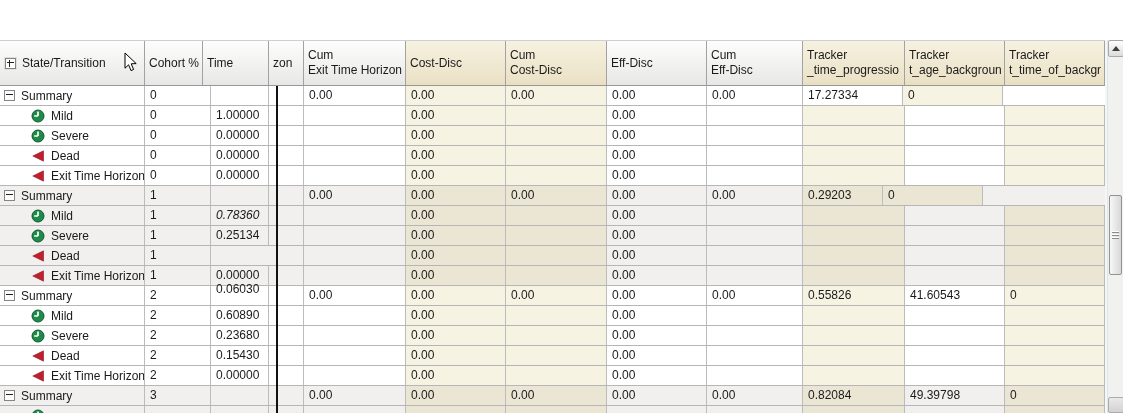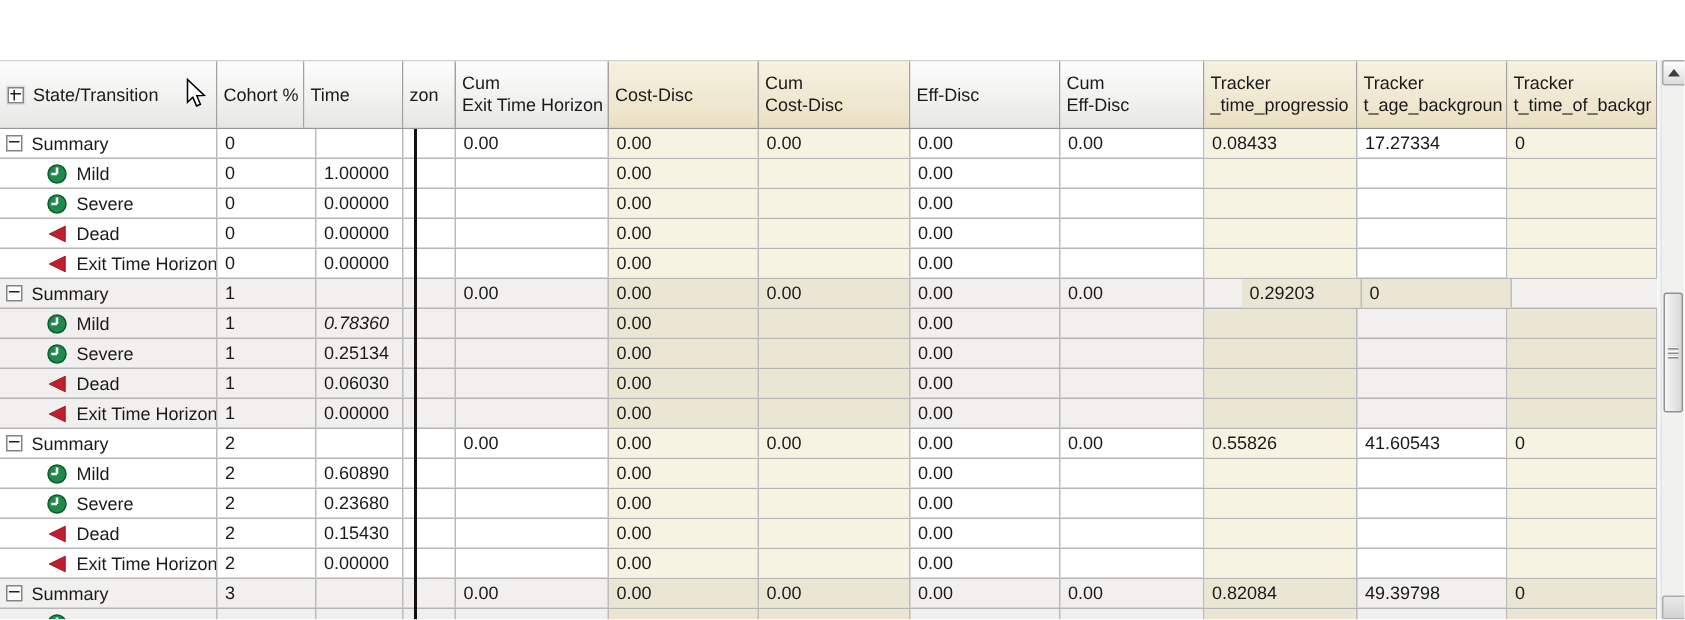--- a/index.html
+++ b/index.html
@@ -90,21 +90,20 @@
             <span>Summary</span>
           </div>
           <div class="cell" style="width: 66px;">0</div>
           <div class="cell" style="width: 58px;"></div>
           <div class="cell" style="width: 35px;"></div>
           <div class="cell" style="width: 102px;">0.00</div>
           <div class="cell beigec" style="width: 100px;">0.00</div>
           <div class="cell beigec" style="width: 101px;">0.00</div>
           <div class="cell" style="width: 100px;">0.00</div>
           <div class="cell" style="width: 96px;">0.00</div>
-          <div class="cell beigec" style="width: 102px;">0.08433</div>
           <div class="cell" style="width: 100px;">17.27334</div>
           <div class="cell beigec" style="width: 100px;">0</div>
         </div>
         <div class="row even">
           <div class="cell stcell" style="width: 145px;">
             <span class="sticon">
               <svg width="14" height="14" viewBox="0 0 14 14">
                 <circle cx="7" cy="7" r="6" fill="#1e8b4b" stroke="#0e5c2c" stroke-width="1"></circle>
                 <path d="M7 7 L7 2.6 M7 7 L3.2 7" stroke="#ffffff" stroke-width="1.7" fill="none"></path>
               </svg>
@@ -193,21 +192,21 @@
             <span>Summary</span>
           </div>
           <div class="cell" style="width: 66px;">1</div>
           <div class="cell" style="width: 58px;"></div>
           <div class="cell" style="width: 35px;"></div>
           <div class="cell" style="width: 102px;">0.00</div>
           <div class="cell beigec" style="width: 100px;">0.00</div>
           <div class="cell beigec" style="width: 101px;">0.00</div>
           <div class="cell" style="width: 100px;">0.00</div>
           <div class="cell" style="width: 96px;">0.00</div>
-          <div class="cell beigec" style="width: 80px; margin-left: 25px;">0.29203</div>
+          <div class="cell beigec" style="width: 80px;">0.29203</div>
           <div class="cell beigec" style="width: 100px;">0</div>
         </div>
         <div class="row odd">
           <div class="cell stcell" style="width: 145px;">
             <span class="sticon">
               <svg width="14" height="14" viewBox="0 0 14 14">
                 <circle cx="7" cy="7" r="6" fill="#1e8b4b" stroke="#0e5c2c" stroke-width="1"></circle>
                 <path d="M7 7 L7 2.6 M7 7 L3.2 7" stroke="#ffffff" stroke-width="1.7" fill="none"></path>
               </svg>
             </span>
@@ -250,21 +249,21 @@
         <div class="row odd">
           <div class="cell stcell" style="width: 145px;">
             <span class="sticon">
               <svg width="14" height="14" viewBox="0 0 14 14">
                 <path d="M12.5 1.8 L12.5 12.2 L1.8 7 Z" fill="#c01f2e" stroke="#8e1520" stroke-width="0.6"></path>
               </svg>
             </span>
             <span>Dead</span>
           </div>
           <div class="cell" style="width: 66px;">1</div>
-          <div class="cell" style="width: 58px;">0.06030</div>
+          <div class="cell" style="width: 58px; margin-top: 34px;">0.06030</div>
           <div class="cell" style="width: 35px;"></div>
           <div class="cell" style="width: 102px;"></div>
           <div class="cell beigec" style="width: 100px;">0.00</div>
           <div class="cell beigec" style="width: 101px;"></div>
           <div class="cell" style="width: 100px;">0.00</div>
           <div class="cell" style="width: 96px;"></div>
           <div class="cell beigec" style="width: 102px;"></div>
           <div class="cell" style="width: 100px;"></div>
           <div class="cell beigec" style="width: 100px;"></div>
         </div>

